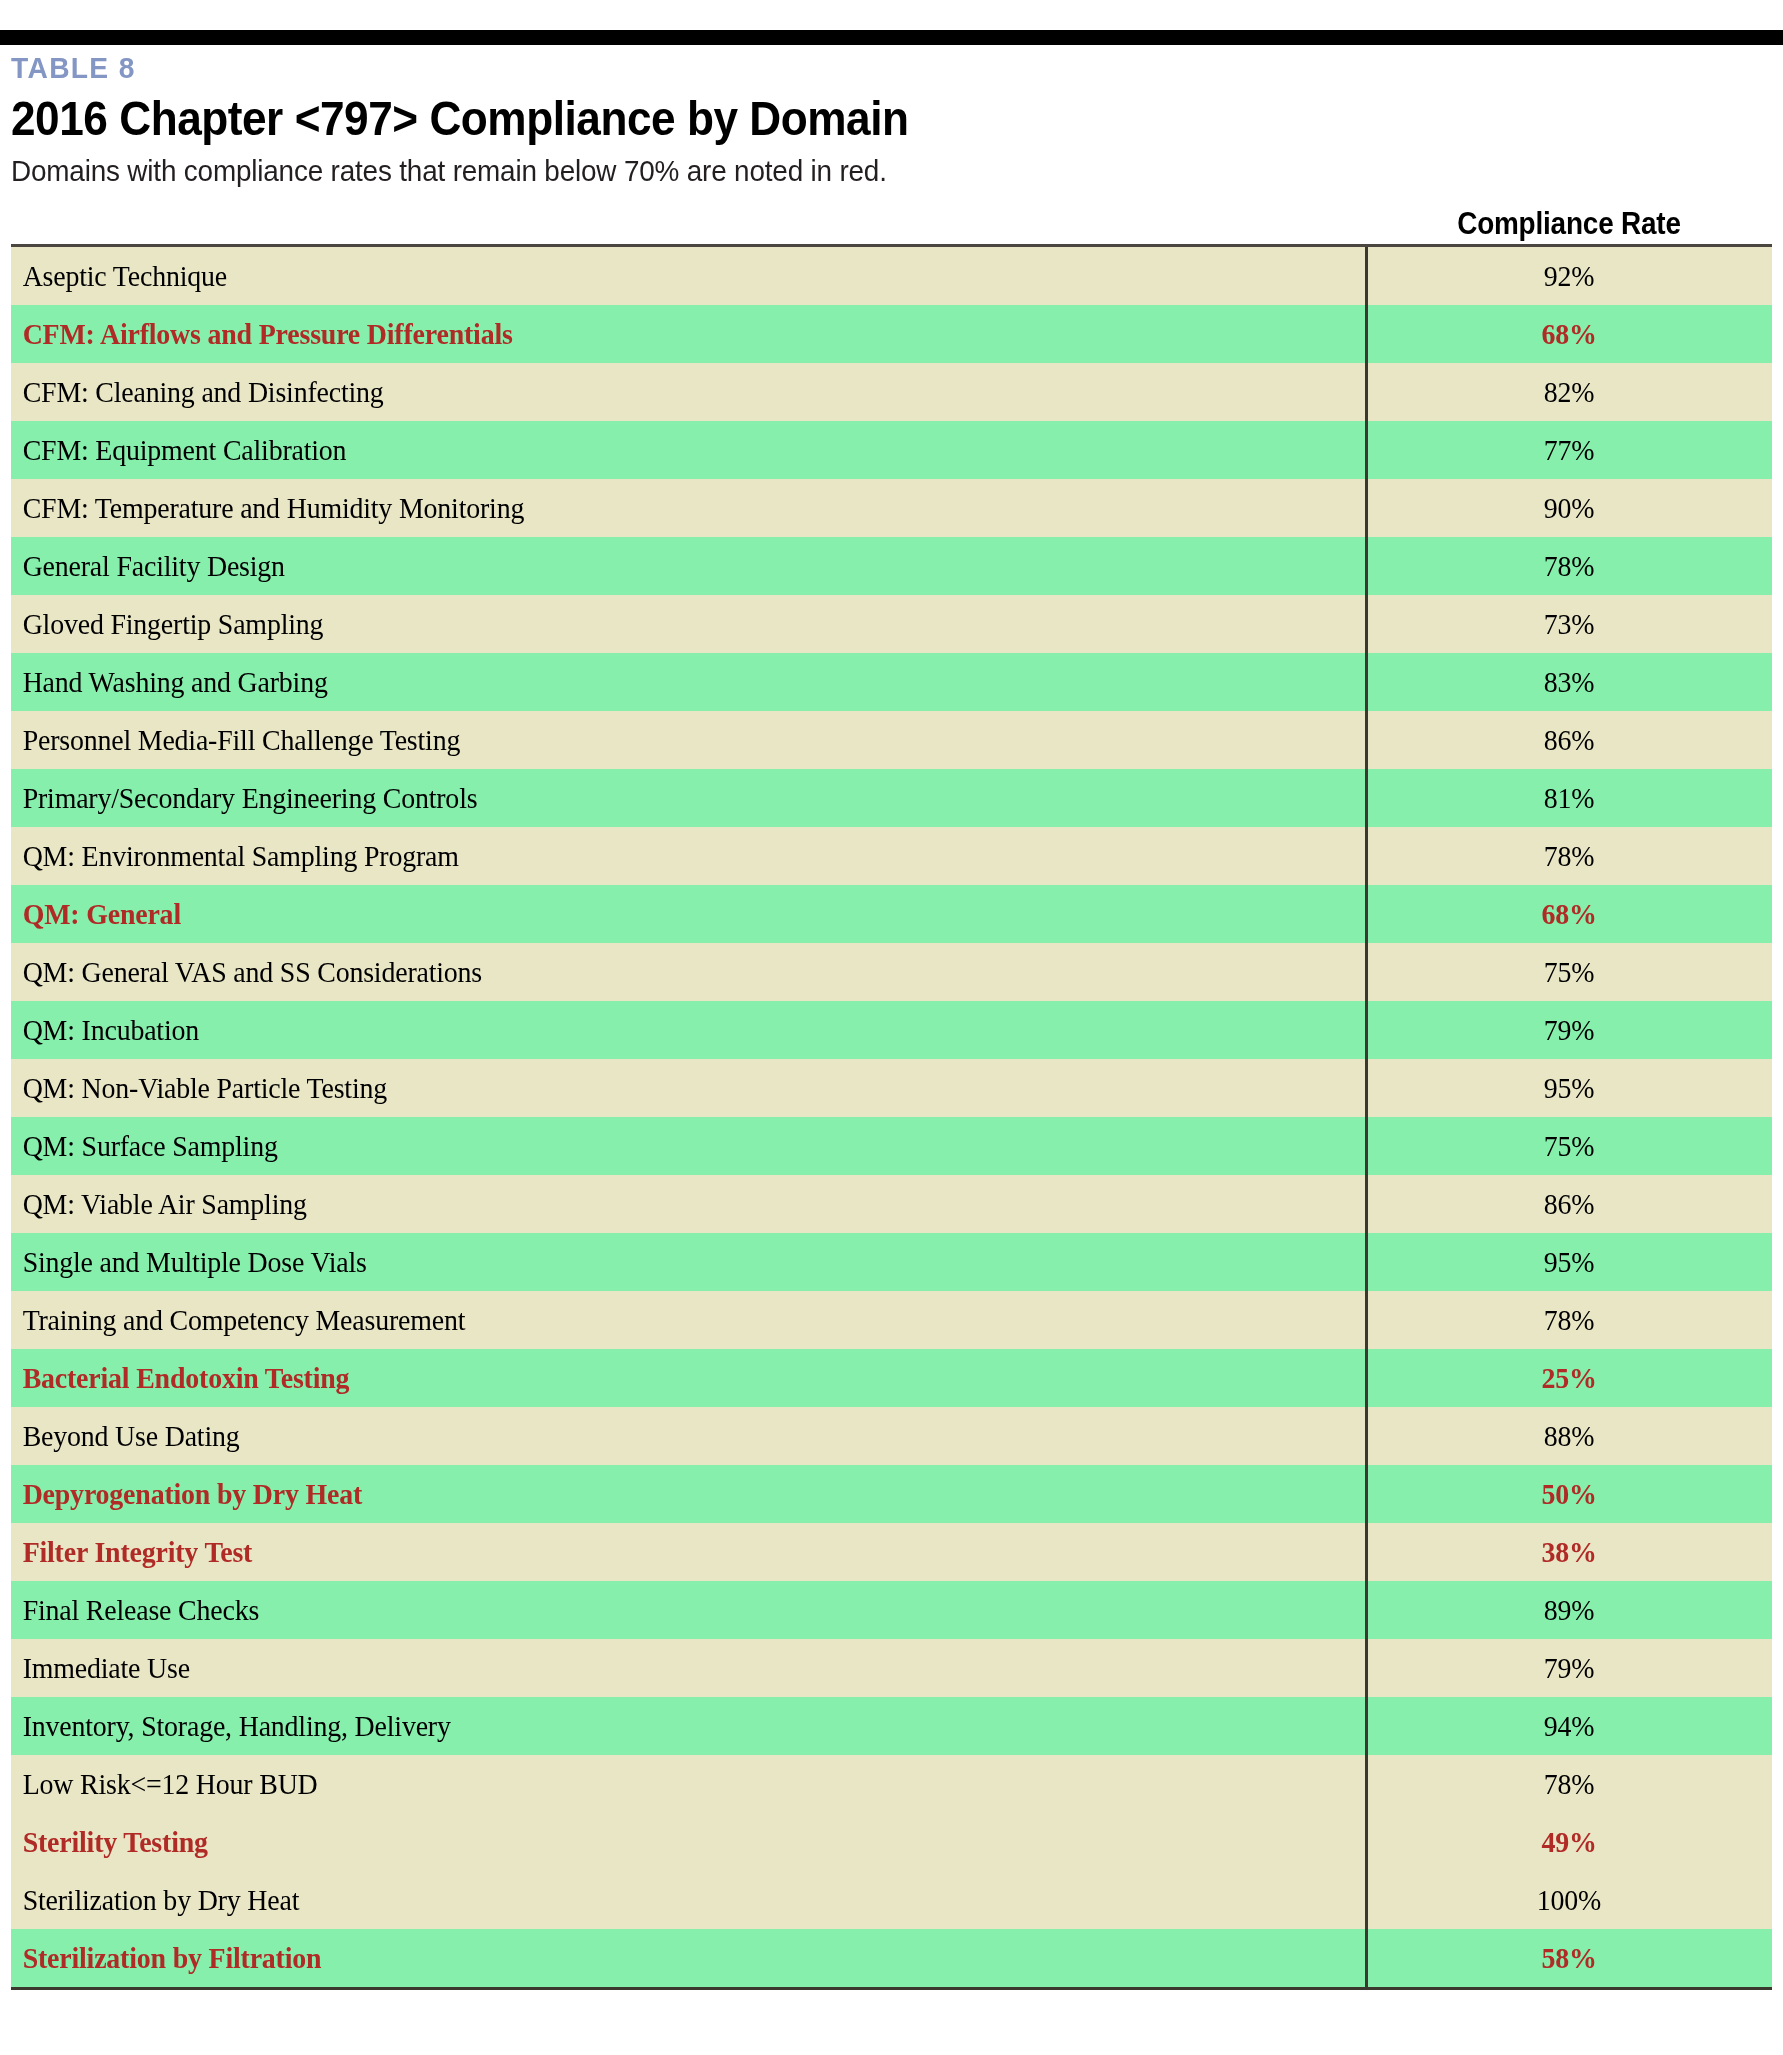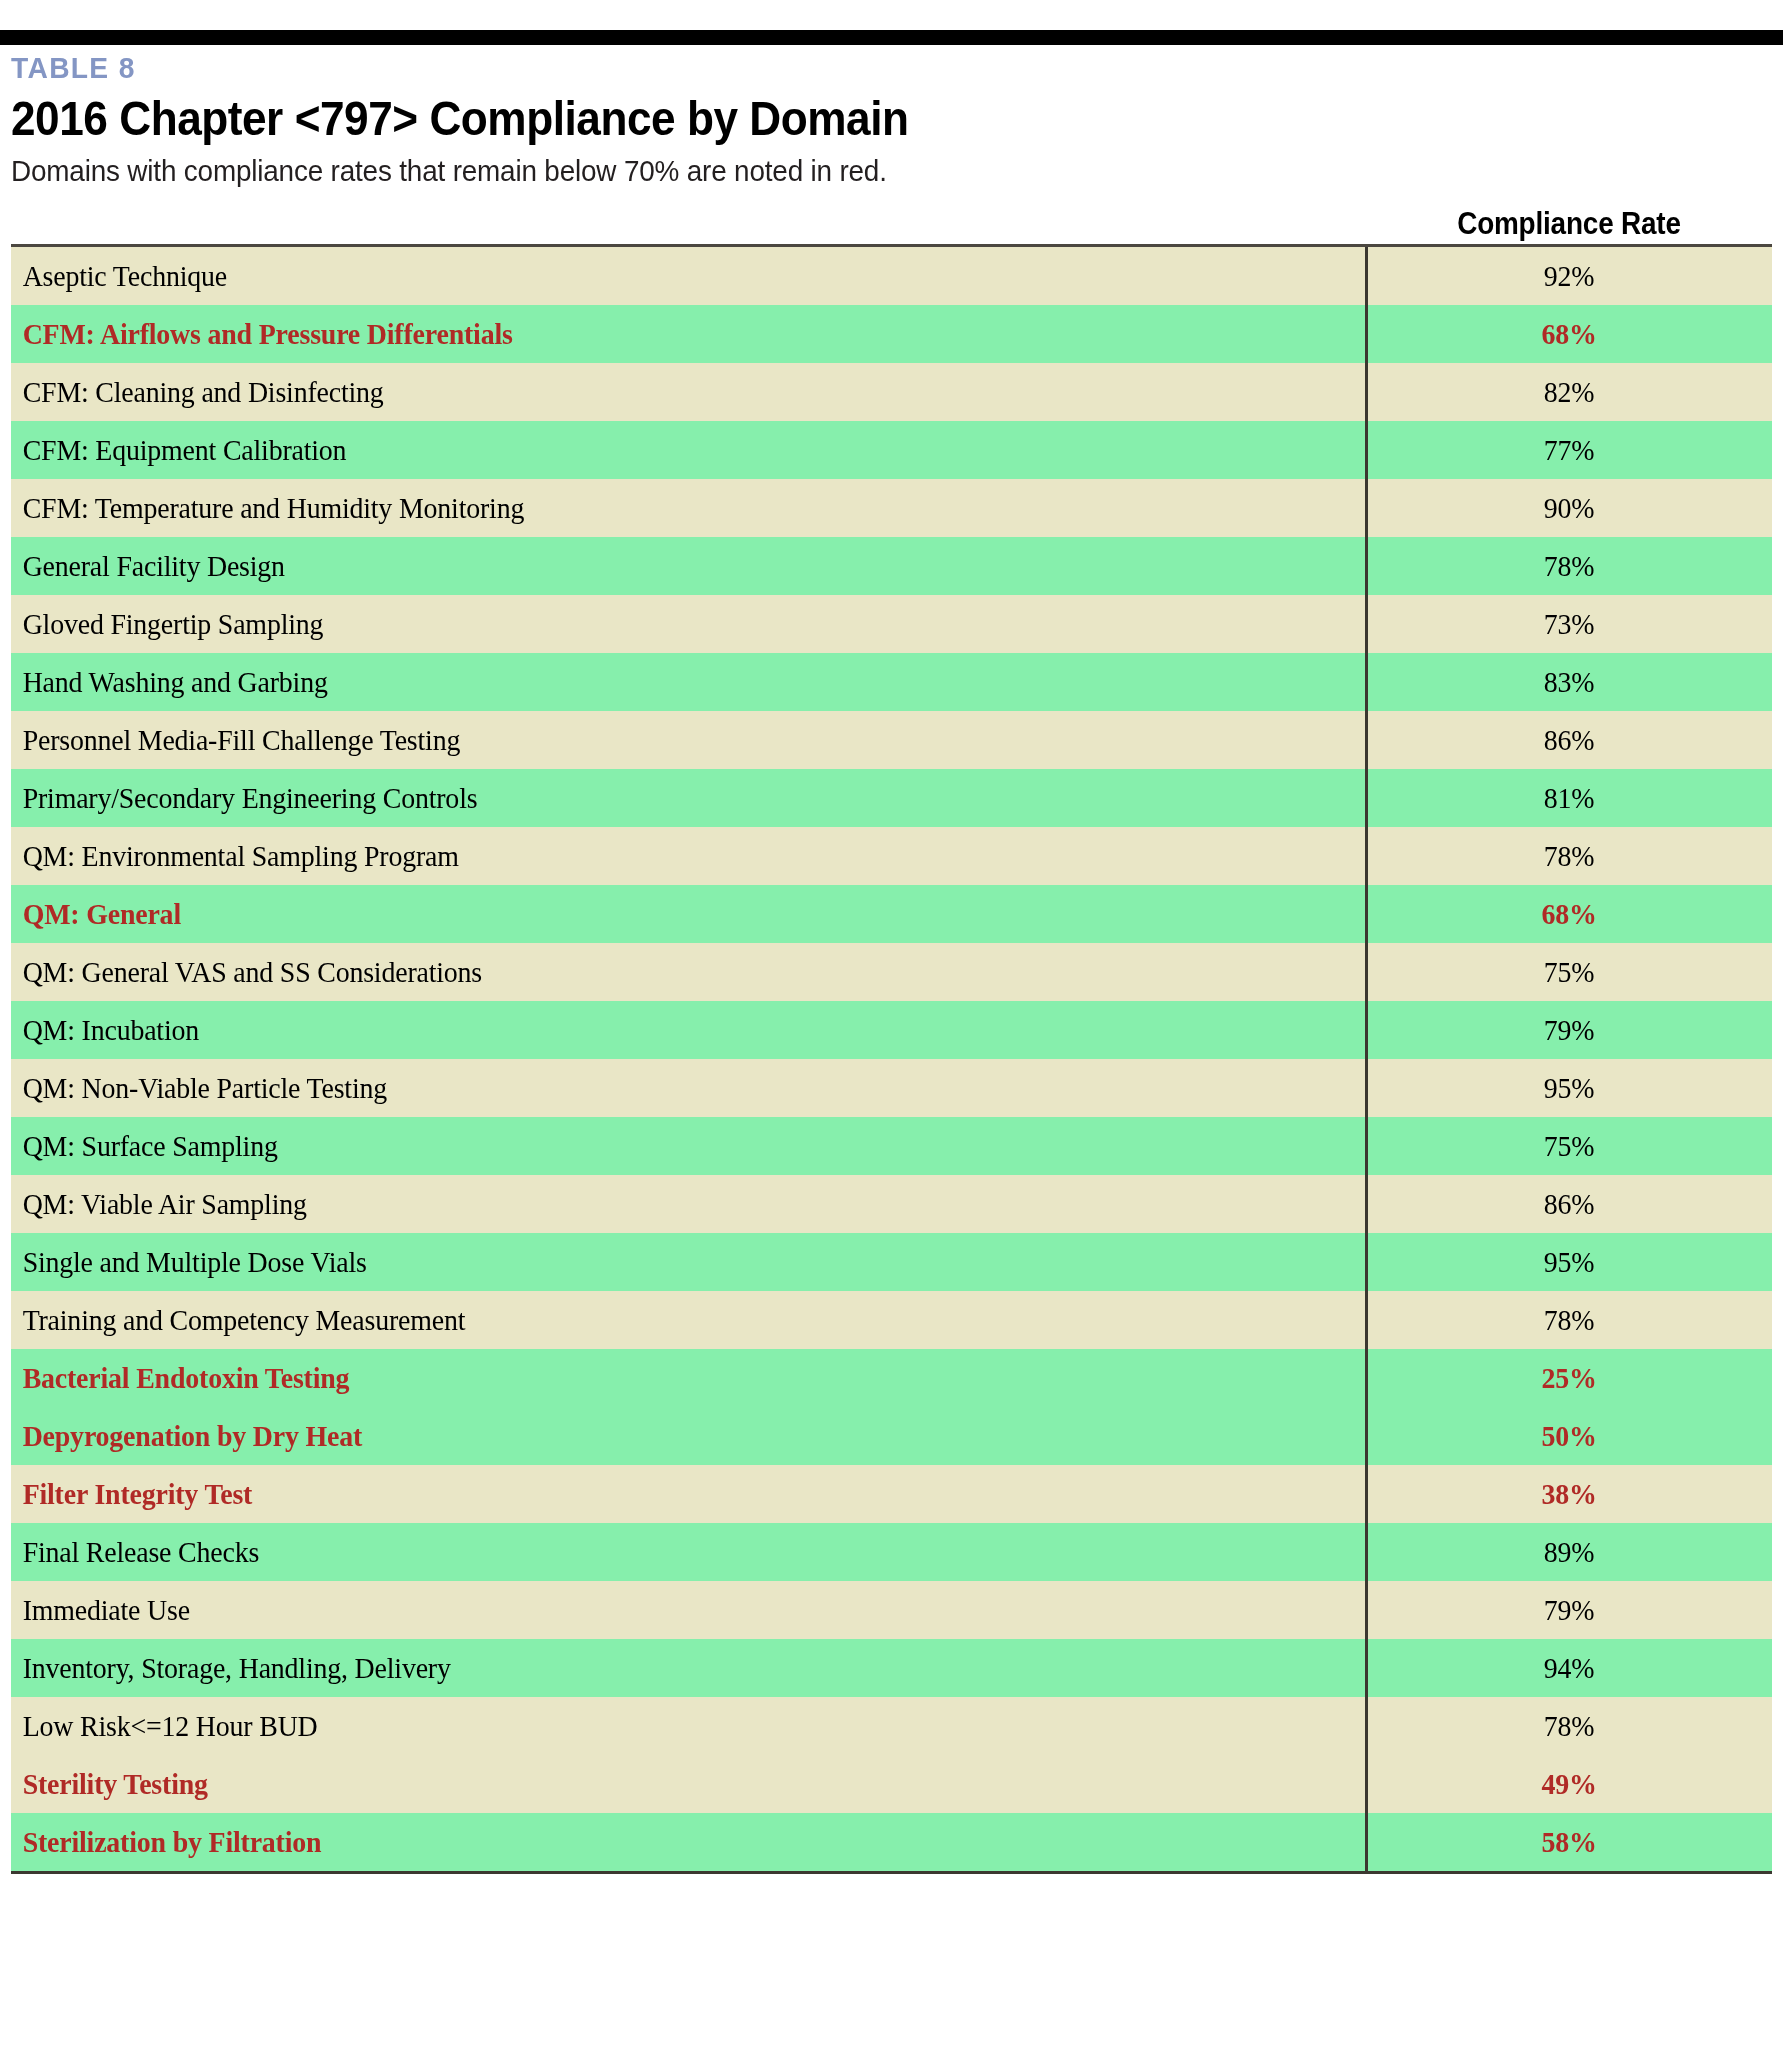--- a/index.html
+++ b/index.html
@@ -247,20 +247,24 @@
           <div class="cell-rate">95%</div>
         </div>
         <div class="row alt-a">
           <div class="cell-domain">Training and Competency Measurement</div>
           <div class="cell-rate">78%</div>
         </div>
         <div class="row alt-b flagged">
           <div class="cell-domain">Bacterial Endotoxin Testing</div>
           <div class="cell-rate">25%</div>
         </div>
+        <div class="row alt-a">
+          <div class="cell-domain">Beyond Use Dating</div>
+          <div class="cell-rate">88%</div>
+        </div>
         <div class="row alt-b flagged">
           <div class="cell-domain">Depyrogenation by Dry Heat</div>
           <div class="cell-rate">50%</div>
         </div>
         <div class="row alt-a flagged">
           <div class="cell-domain">Filter Integrity Test</div>
           <div class="cell-rate">38%</div>
         </div>
         <div class="row alt-b">
           <div class="cell-domain">Final Release Checks</div>
@@ -275,20 +279,24 @@
           <div class="cell-rate">94%</div>
         </div>
         <div class="row alt-a">
           <div class="cell-domain">Low Risk&lt;=12 Hour BUD</div>
           <div class="cell-rate">78%</div>
         </div>
         <div class="row alt-a flagged">
           <div class="cell-domain">Sterility Testing</div>
           <div class="cell-rate">49%</div>
         </div>
+        <div class="row alt-a">
+          <div class="cell-domain">Sterilization by Dry Heat</div>
+          <div class="cell-rate">100%</div>
+        </div>
         <div class="row alt-b flagged">
           <div class="cell-domain">Sterilization by Filtration</div>
           <div class="cell-rate">58%</div>
         </div>
       </div>
     <div class="col-divider"></div>
   </div>
 
 </div>
 

